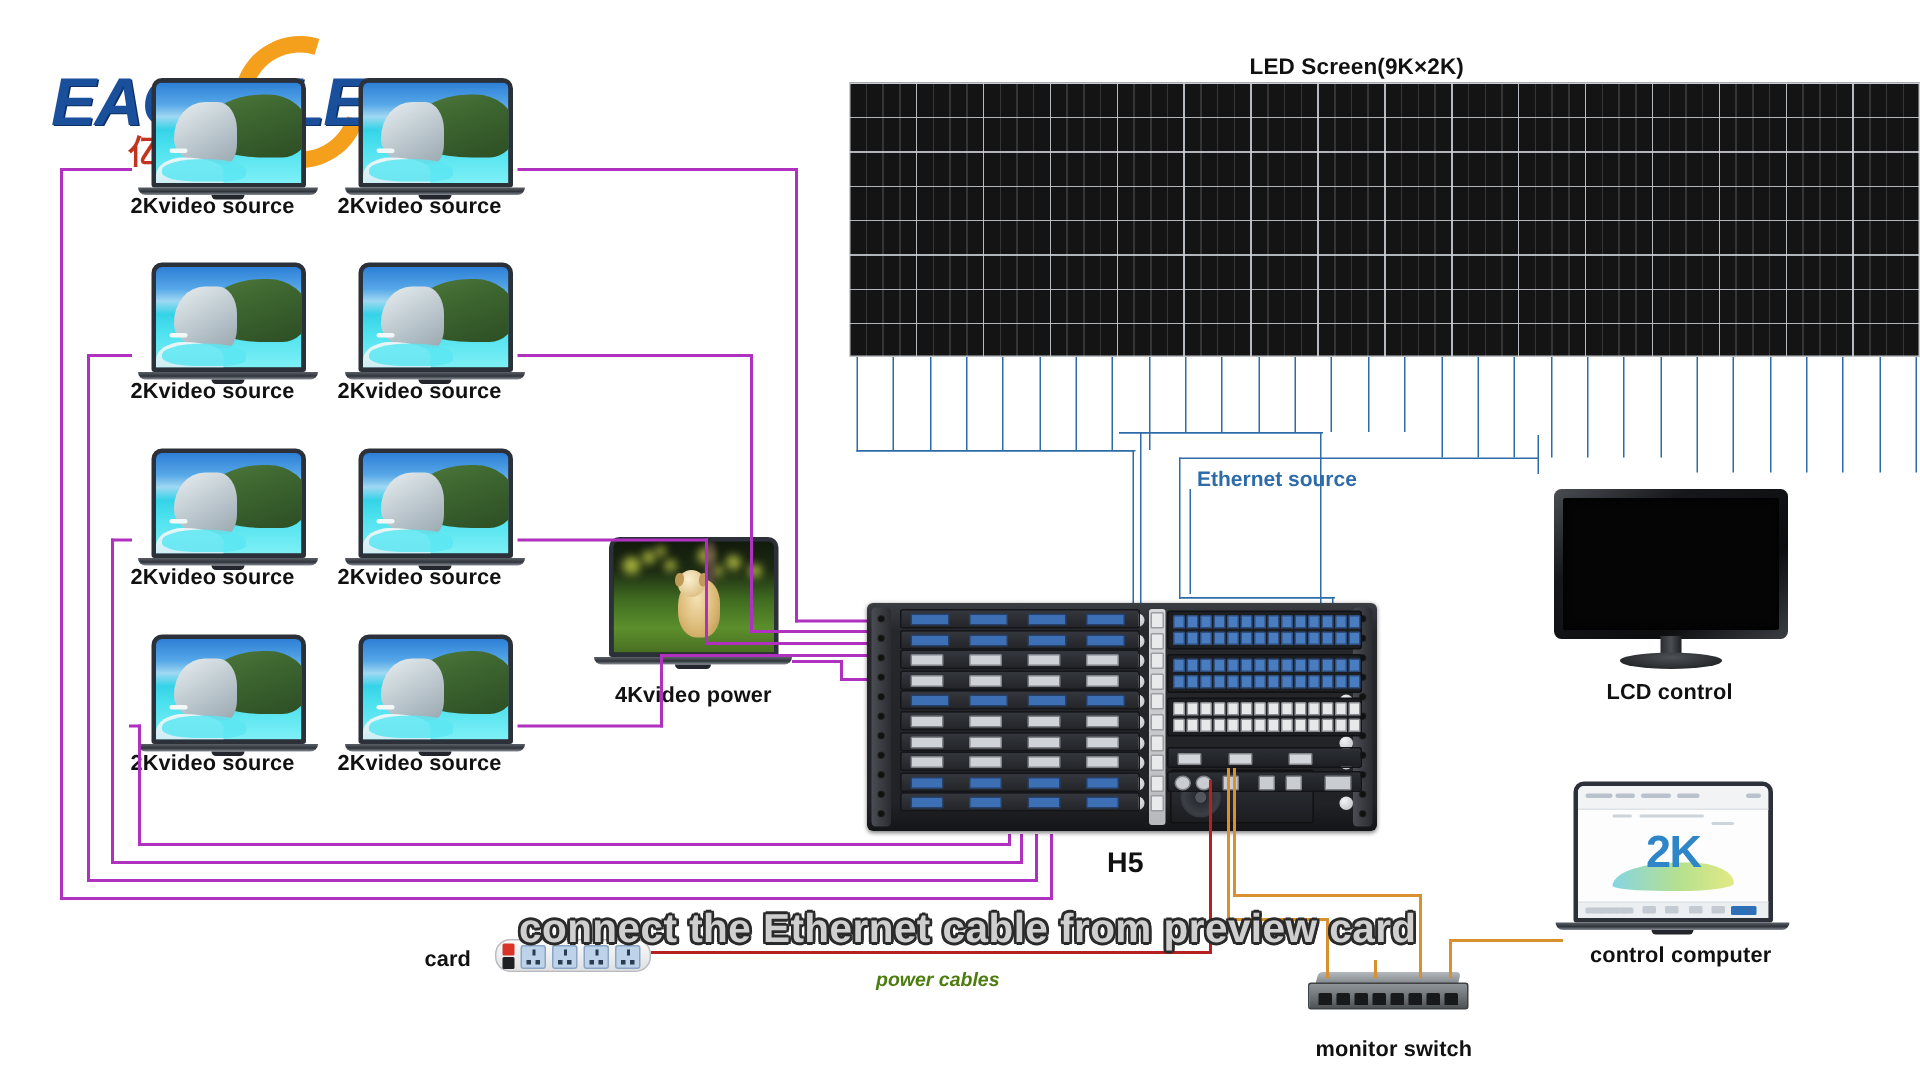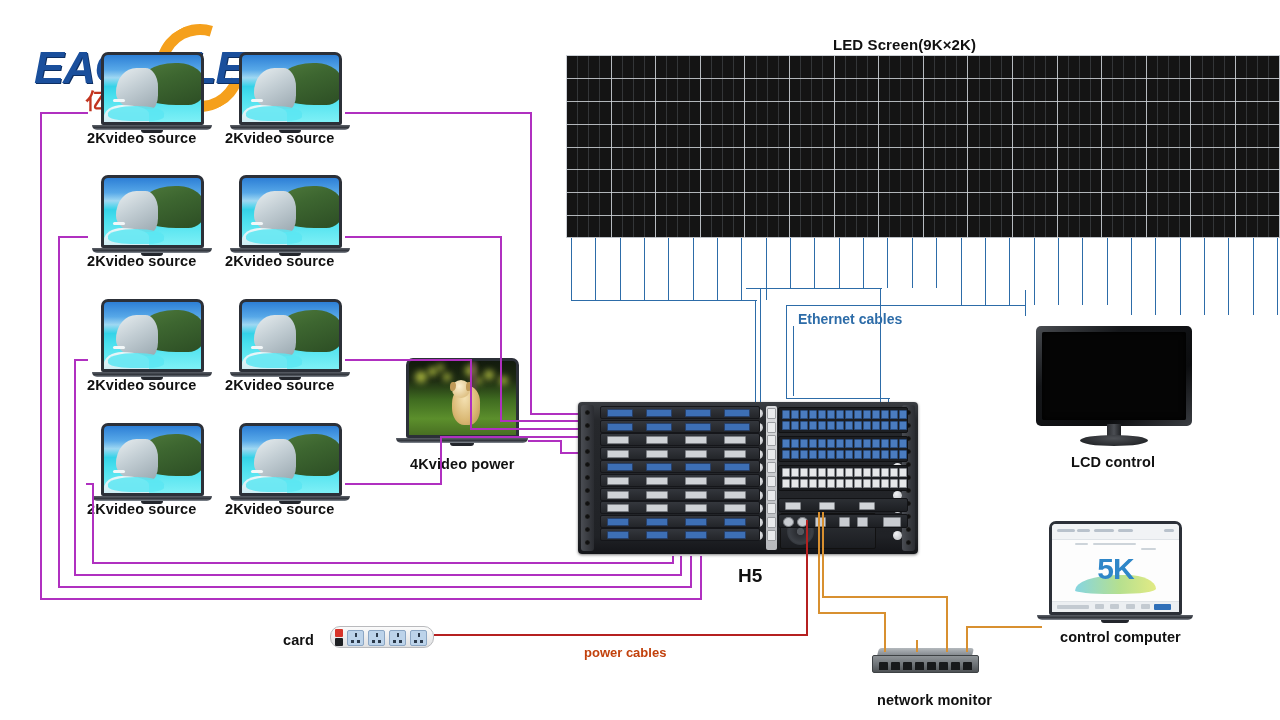--- a/index.html
+++ b/index.html
@@ -111,21 +111,21 @@
   #pstrip .out{position:absolute;top:3px;width:17px;height:16px;background:#bcd3ea;border:1px solid #8ba6c4;border-radius:2px;box-sizing:border-box;}
   #pstrip .out s{position:absolute;background:#2b3a4c;text-decoration:none;}
 
   
   #caption{position:absolute;left:346px;top:604px;font-size:27px;font-weight:800;
      color:#cfcfcf;letter-spacing:.3px;white-space:nowrap;font-family:"Liberation Sans",sans-serif;
      text-shadow:
        -1.6px -1.6px 0 #2a2a2a, 1.6px -1.6px 0 #2a2a2a, -1.6px 1.6px 0 #2a2a2a, 1.6px 1.6px 0 #2a2a2a,
        0 -1.8px 0 #2a2a2a, 0 1.8px 0 #2a2a2a, -1.8px 0 0 #2a2a2a, 1.8px 0 0 #2a2a2a;}
   #eth-label{position:absolute;left:798px;top:311px;font-size:14px;font-weight:700;color:#2d6ca8;}
-  #pw-label{position:absolute;left:584px;top:645px;font-size:13px;font-weight:700;color:#c2410c;}
+  #pw-label{position:absolute;left:584px;top:645px;font-size:13px;font-weight:700;color:#4d7c0f;font-style:italic;}
 </style>
 </head>
 <body>
 
 <div id="stage">
 
   <div id="logo">
     <div class="ring"></div>
     <div class="word">EAGERLED</div>
     <div class="cn">亿格创</div>
@@ -180,21 +180,21 @@
       <div style="position: absolute; left: 1025px; top: 290px; width: 1px; height: 26px; background: rgb(45, 108, 168);"></div>
       <div style="position: absolute; left: 880px; top: 288px; width: 1px; height: 133px; background: rgb(45, 108, 168);"></div>
       <div style="position: absolute; left: 571px; top: 300px; width: 186px; height: 1px; background: rgb(45, 108, 168);"></div>
       <div style="position: absolute; left: 746px; top: 288px; width: 136px; height: 1px; background: rgb(45, 108, 168);"></div>
       <div style="position: absolute; left: 786px; top: 305px; width: 240px; height: 1px; background: rgb(45, 108, 168);"></div>
       <div style="position: absolute; left: 786px; top: 398px; width: 104px; height: 1px; background: rgb(45, 108, 168);"></div>
       <div style="position: absolute; left: 750px; top: 412px; width: 10px; height: 1px; background: rgb(45, 108, 168);"></div>
       <div style="position: absolute; left: 756px; top: 424px; width: 10px; height: 1px; background: rgb(45, 108, 168);"></div>
       <div style="position: absolute; left: 793px; top: 326px; width: 1px; height: 70px; background: rgb(45, 108, 168);"></div>
     </div>
-  <div id="eth-label">Ethernet cables</div>
+  <div id="eth-label">Ethernet source</div>
 
   <div id="sources">
       <div class="laptop" style="left: 92px; top: 52px; width: 120px; height: 79px;">
         <div class="lid" style="left: 9px; top: 0px; width: 103px; height: 73px;">
           <div class="scr">
             <div class="beach">
               <div class="hill"></div>
               <div class="cliff"></div>
               <div class="sand"></div>
               <div class="lagoon"></div>
@@ -637,21 +637,21 @@
               <div class="bar"></div>
               <div class="chip" style="left:4%;width:14%"></div>
               <div class="chip" style="left:20%;width:10%"></div>
               <div class="chip" style="left:33%;width:16%"></div>
               <div class="chip" style="left:52%;width:12%"></div>
               <div class="chip" style="left:88%;width:8%"></div>
               <div class="row" style="left:18%;top:22%;width:10%"></div>
               <div class="row" style="left:32%;top:22%;width:34%"></div>
               <div class="row" style="left:70%;top:27%;width:12%"></div>
               <div class="swoosh"></div>
-              <div class="k">5K</div>
+              <div class="k">2K</div>
               <div class="taskbar"></div>
               <div class="tbtn" style="left:4%"></div>
               <div class="tbtn" style="left:8%"></div>
               <div class="tbtn" style="left:12%"></div>
               <div class="tbtn" style="left:16%"></div>
               <div class="tbtn" style="left:20%"></div>
               <div class="tbtn" style="left:24%"></div>
               <div class="tbtn" style="left:34%;width:9px;height:5px"></div>
               <div class="tbtn" style="left:46%;width:9px;height:5px"></div>
               <div class="tbtn" style="left:58%;width:9px;height:5px"></div>
@@ -672,21 +672,21 @@
         <div class="p" style="left: 6px;"></div>
         <div class="p" style="left: 18px;"></div>
         <div class="p" style="left: 30px;"></div>
         <div class="p" style="left: 42px;"></div>
         <div class="p" style="left: 54px;"></div>
         <div class="p" style="left: 66px;"></div>
         <div class="p" style="left: 78px;"></div>
         <div class="p" style="left: 90px;"></div>
       </div>
   </div>
-  <div class="lbl" style="left:877px;top:692px;">network monitor</div>
+  <div class="lbl" style="left:877px;top:692px;">monitor switch</div>
 
   <div class="lbl" style="left:283px;top:632px;">card</div>
   <div id="pstrip">
     <div class="sw"></div>
     <div class="sw2"></div>
   <div class="out" style="left: 16px;">
         <s style="left:7px;top:2px;width:2px;height:4px"></s>
         <s style="left:3px;top:9px;width:3px;height:3px"></s>
         <s style="left:9px;top:9px;width:3px;height:3px"></s>
       </div>
@@ -716,14 +716,15 @@
       <div style="position: absolute; left: 818px; top: 612px; width: 68px; height: 2px; background: rgb(216, 144, 48);"></div>
       <div style="position: absolute; left: 884px; top: 612px; width: 2px; height: 40px; background: rgb(216, 144, 48);"></div>
       <div style="position: absolute; left: 966px; top: 626px; width: 2px; height: 26px; background: rgb(216, 144, 48);"></div>
       <div style="position: absolute; left: 966px; top: 626px; width: 76px; height: 2px; background: rgb(216, 144, 48);"></div>
       <div style="position: absolute; left: 916px; top: 640px; width: 2px; height: 12px; background: rgb(216, 144, 48);"></div>
       <div style="position: absolute; left: 916px; top: 640px; width: 2px; height: 2px; background: rgb(216, 144, 48);"></div>
       <div style="position: absolute; left: 434px; top: 634px; width: 374px; height: 2px; background: rgb(181, 32, 32);"></div>
       <div style="position: absolute; left: 806px; top: 520px; width: 2px; height: 116px; background: rgb(181, 32, 32);"></div>
     </div>
 
+  <div id="caption">connect the Ethernet cable from preview card</div>
 
 </div>
 
 </body></html>

